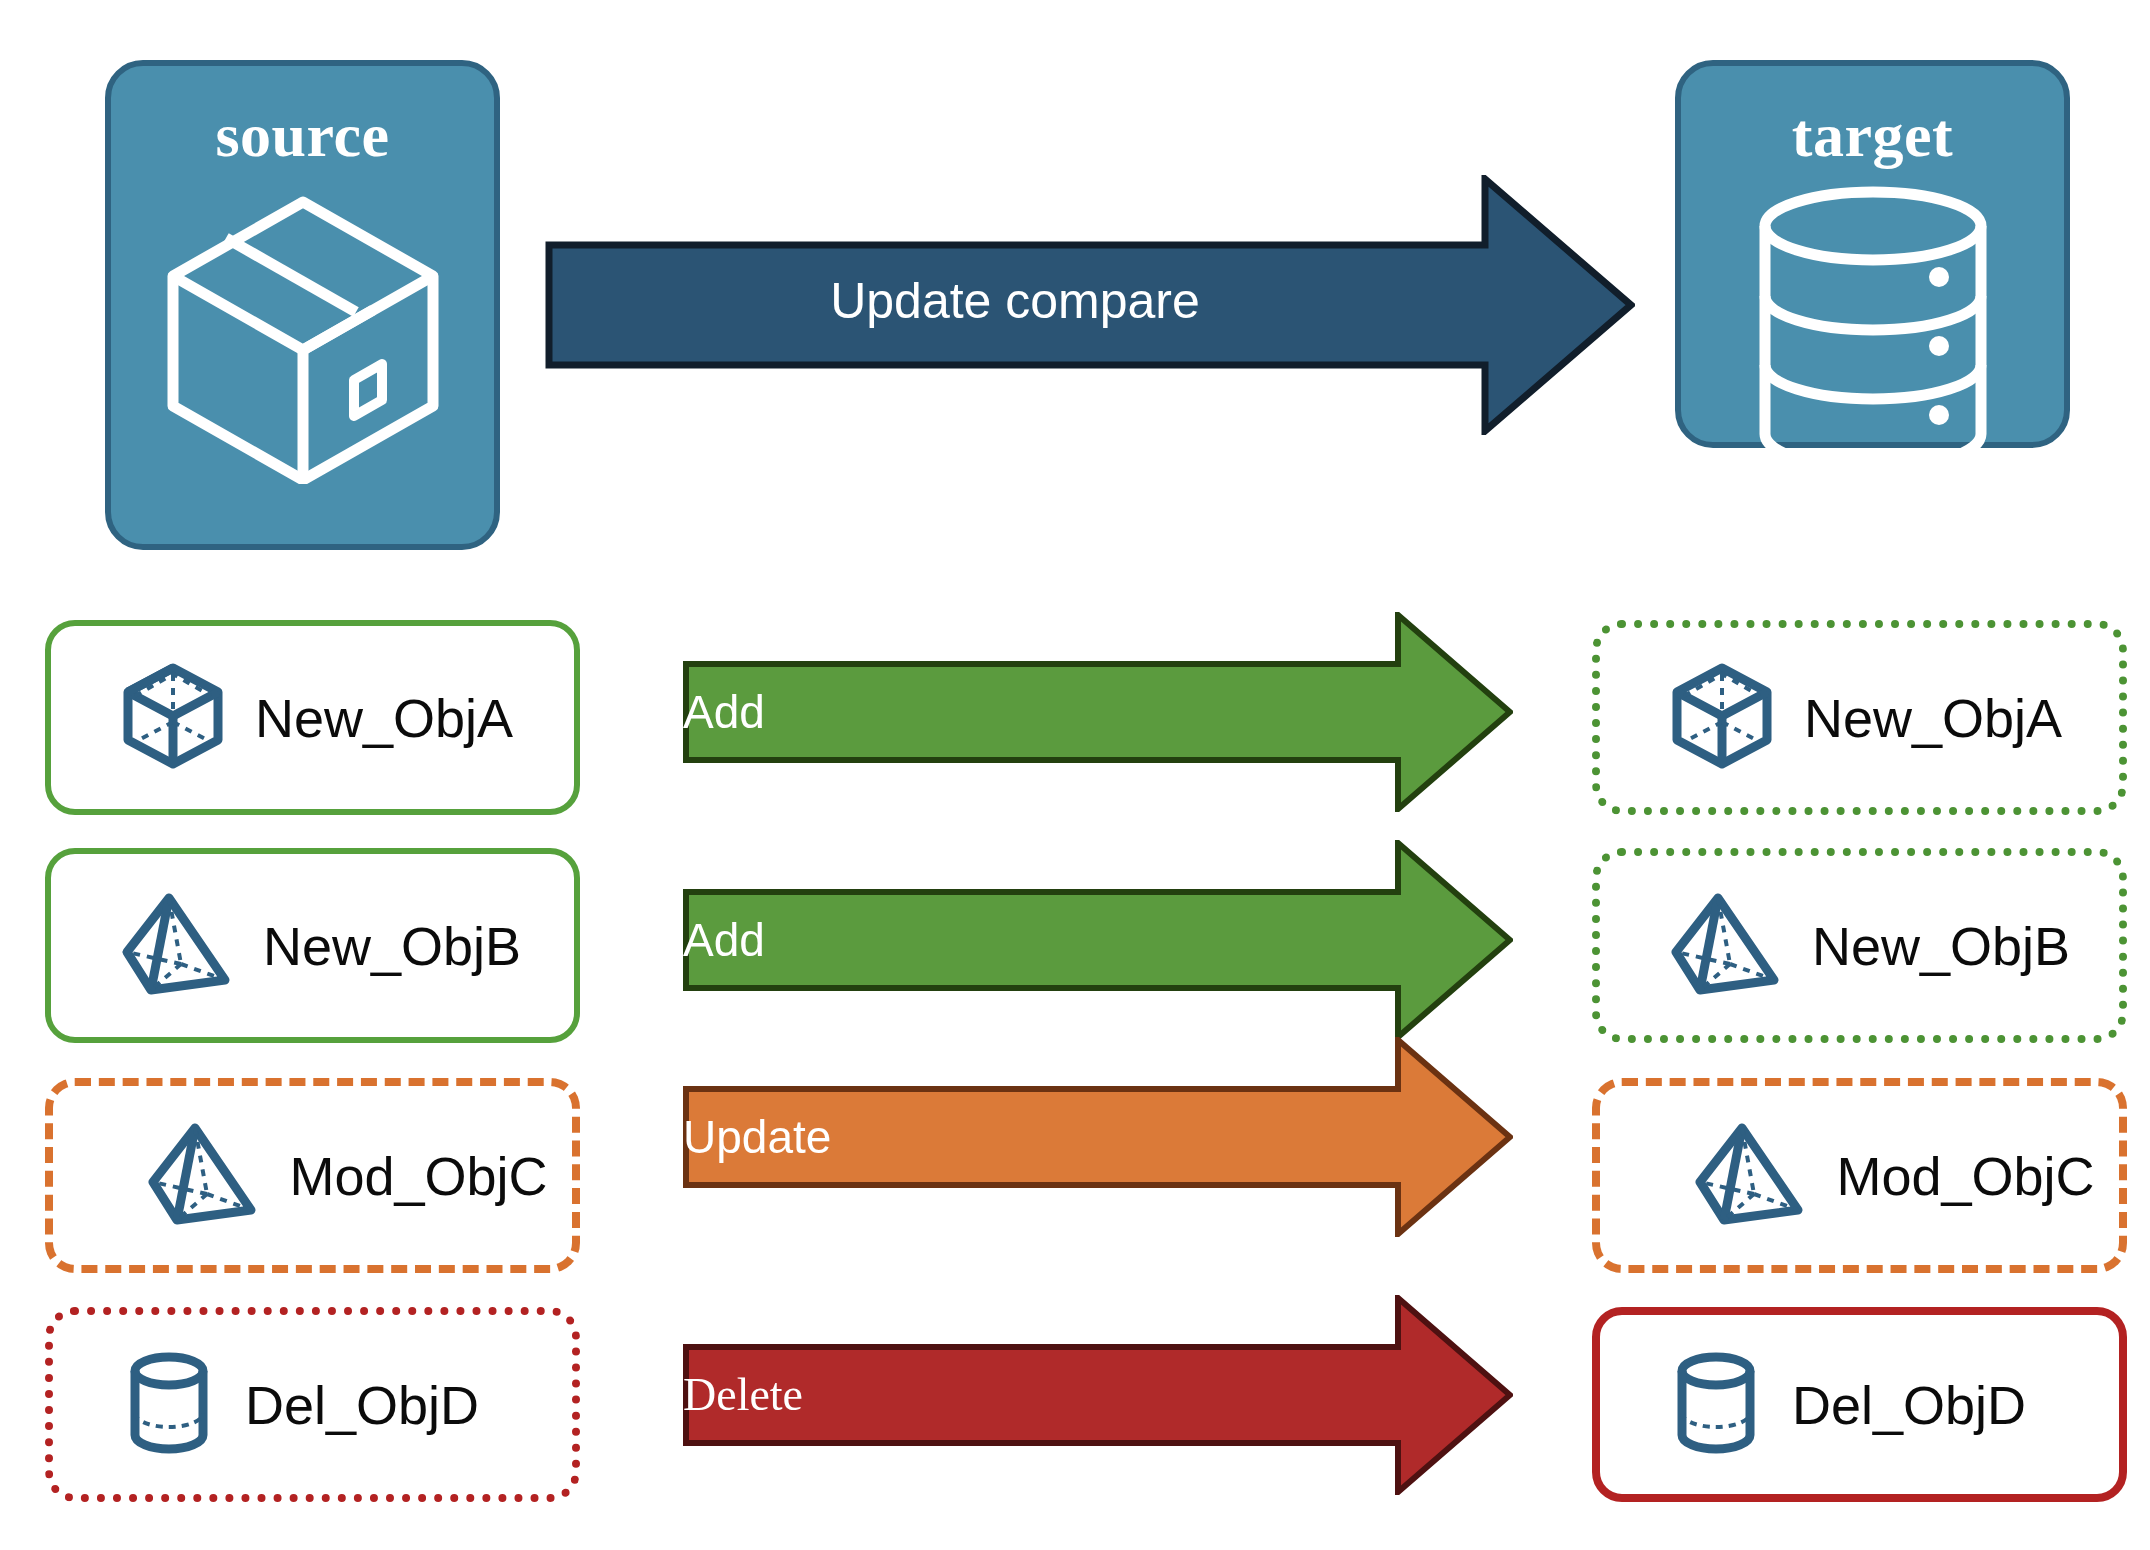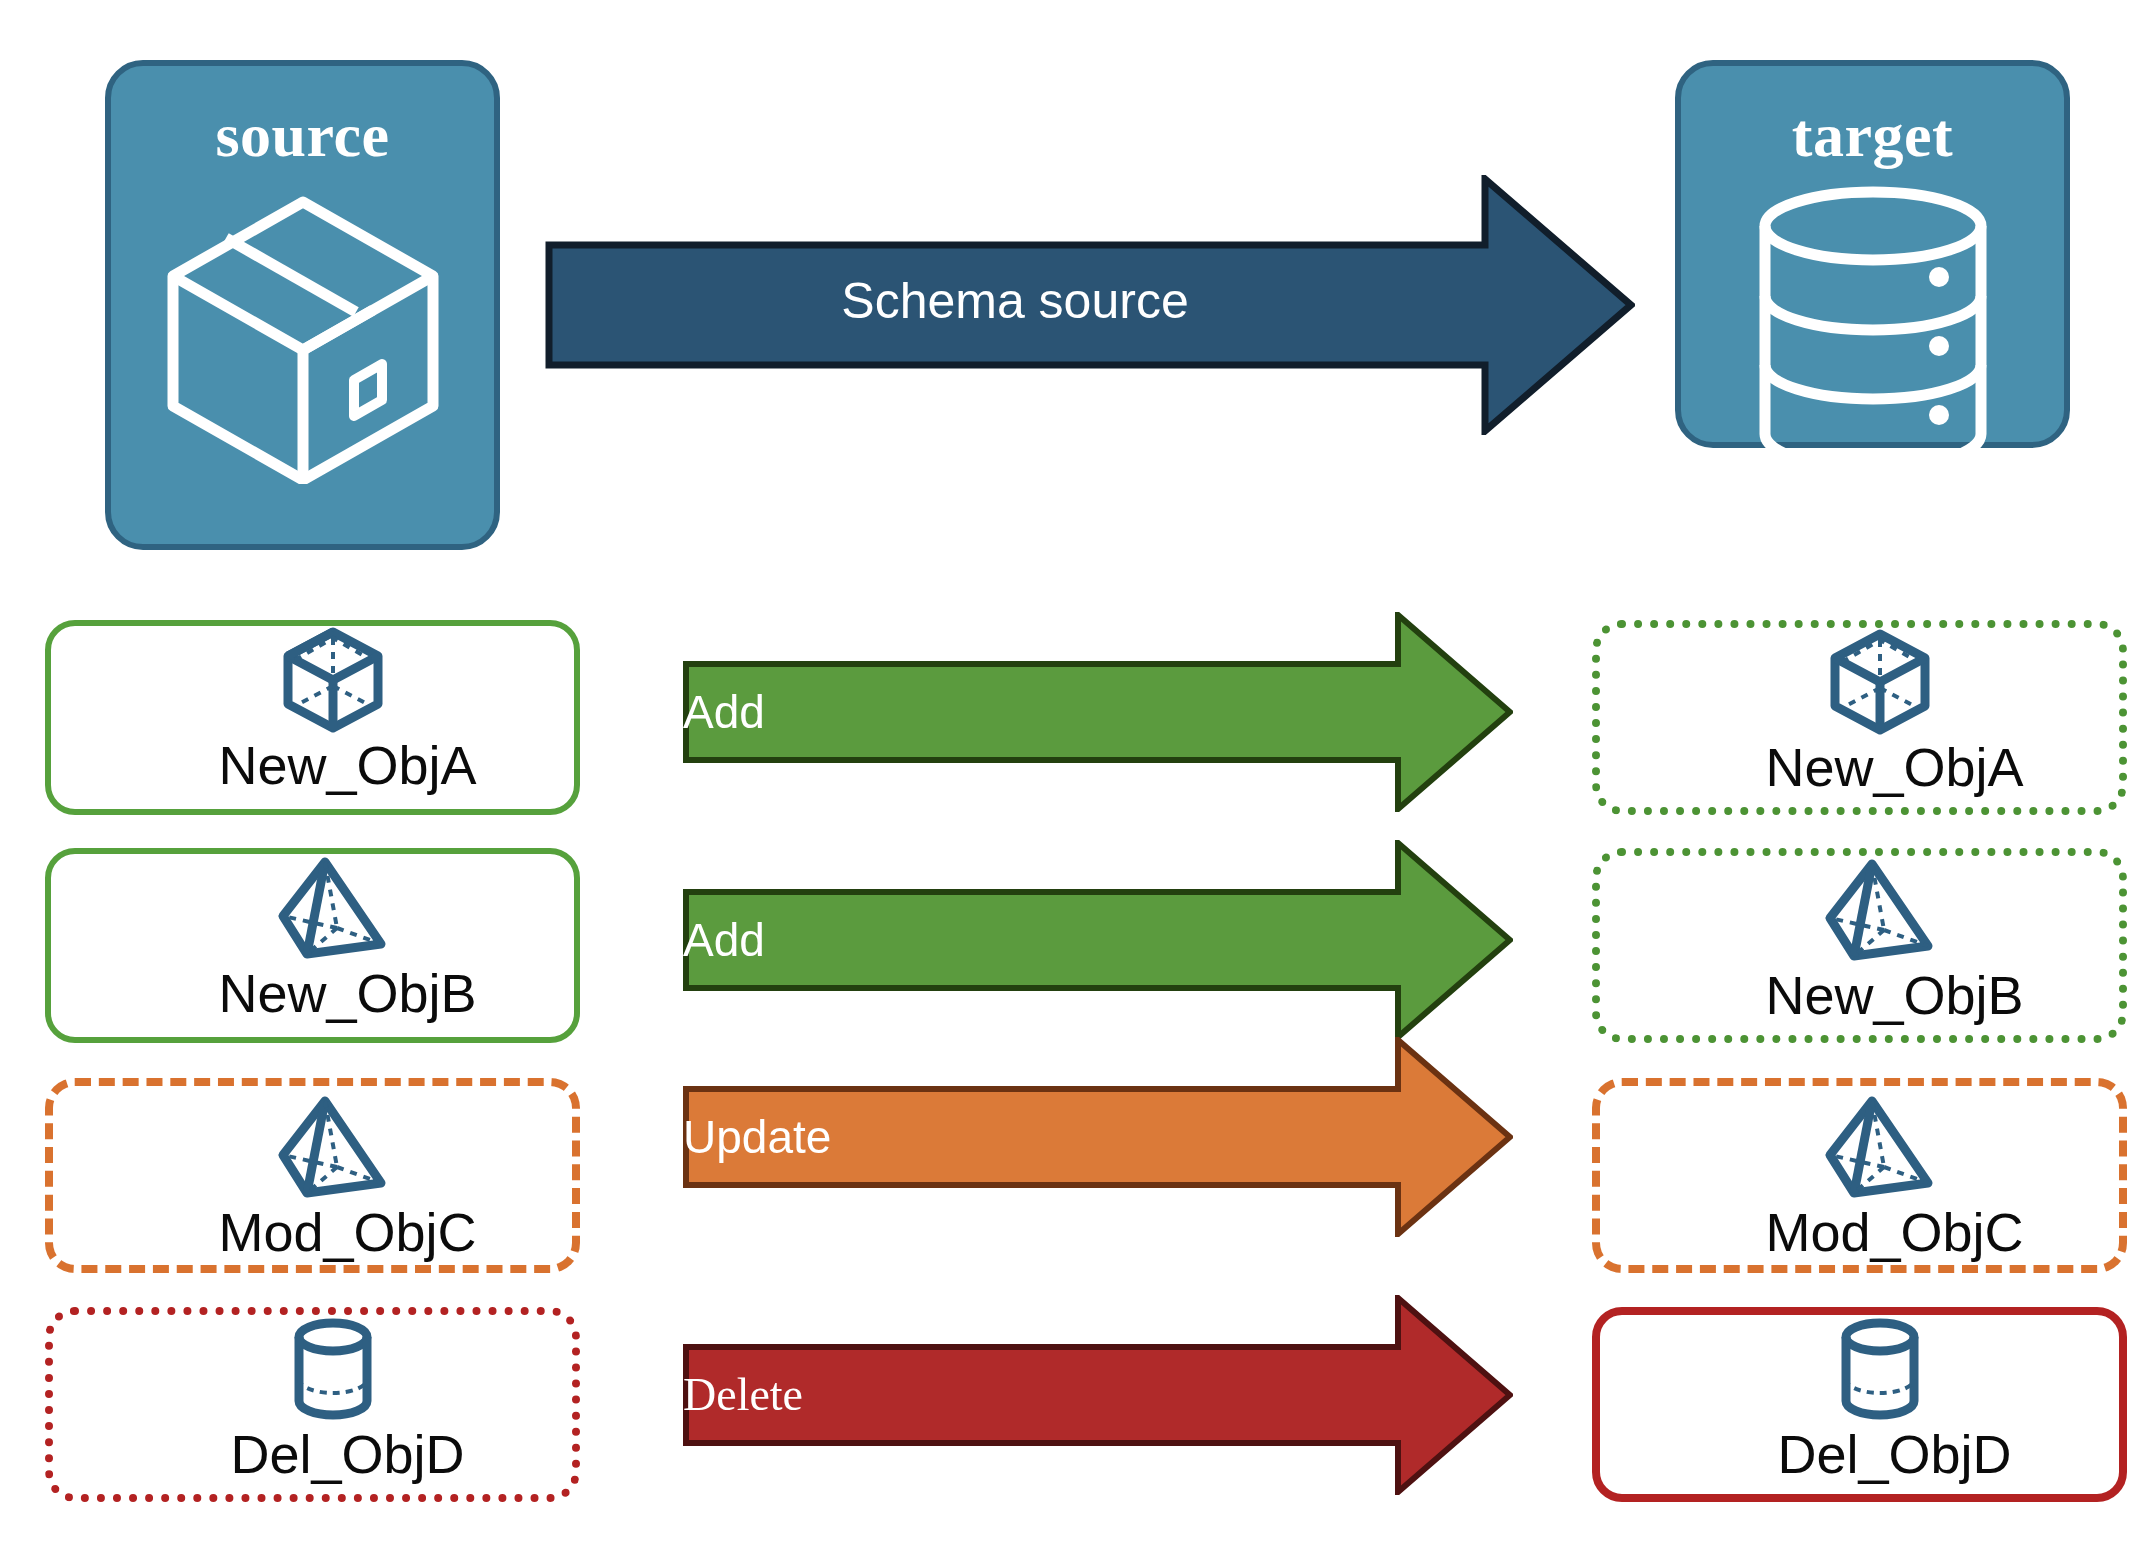--- a/index.html
+++ b/index.html
@@ -68,21 +68,20 @@
 
   
   .obj-box {
     position: absolute;
     box-sizing: border-box;
     background: #ffffff;
     border-radius: 30px;
     display: flex;
     align-items: center;
     padding-left: 70px;
-    flex-direction: column;
   }
   .obj-box.solid   { border: 6px solid; }
   .obj-box.dashed  { border: 8px dashed; justify-content: center; }
   .obj-box.dotted  { border: 8px dotted; }
 
   .obj-icon {
     flex: 0 0 auto;
     margin-right: 30px;
   }
   .obj-label {
@@ -143,21 +142,21 @@
       <circle cx="196" cy="162" r="10" fill="#ffffff"></circle>
       <circle cx="196" cy="231" r="10" fill="#ffffff"></circle>
     </svg>
   </div>
 </div>
 
 <div id="schema-arrow">
   <svg width="1090" height="260" viewBox="0 0 1090 260" aria-hidden="true">
     <polygon points="4,70 940,70 940,4 1086,130 940,256 940,190 4,190" fill="#2B5474" stroke="#111E2B" stroke-width="7" stroke-linejoin="miter"></polygon>
   </svg>
-  <div class="arrow-label" id="schema-arrow-label">Schema source</div>
+  <div class="arrow-label" id="schema-arrow-label">Update compare</div>
 </div>
 
 <div class="obj-box solid left-col" style="top:620px; height:195px; border-color:#56A13C;">
   <span class="obj-icon">
     <svg width="104" height="108" viewBox="0 0 104 108" fill="none" aria-hidden="true">
       <path d="M52 6 L97 30 L97 78 L52 102 L7 78 L7 30 Z" stroke="#2E5F82" stroke-width="9" fill="none" stroke-linejoin="round"></path>
       <path d="M7 30 L52 54 L97 30" stroke="#2E5F82" stroke-width="9" fill="none" stroke-linejoin="round"></path>
       <path d="M52 54 L52 102" stroke="#2E5F82" stroke-width="9"></path>
       <path d="M7 30 L52 6" stroke="#2E5F82" stroke-width="9"></path>
       <path d="M52 12 L52 60" stroke="#2E5F82" stroke-width="4" stroke-dasharray="7 7"></path>

